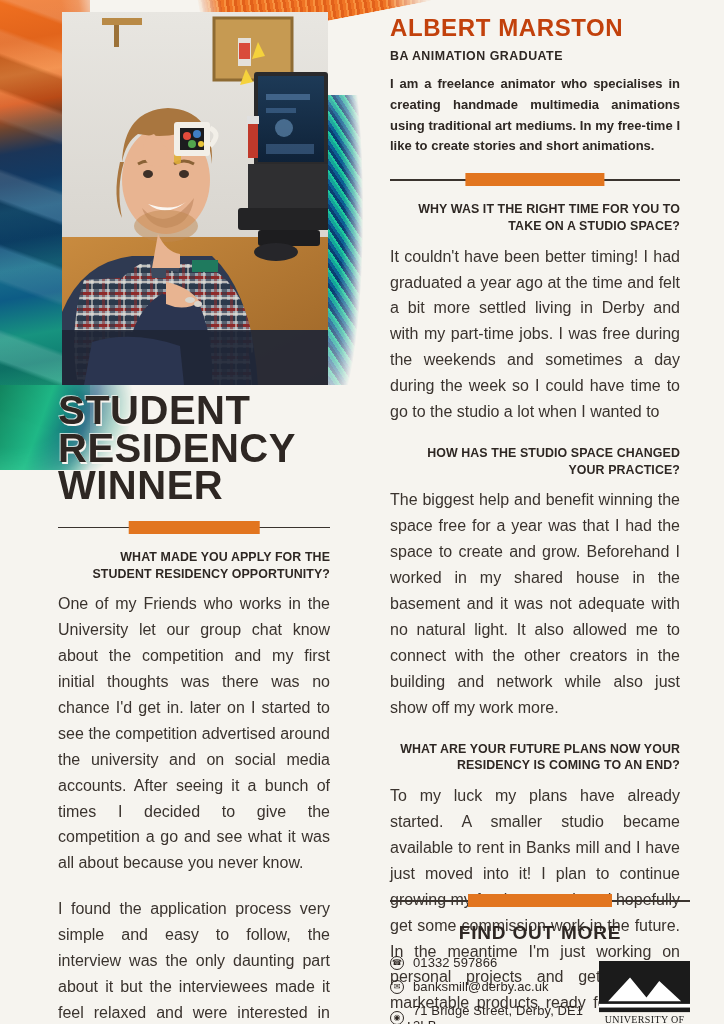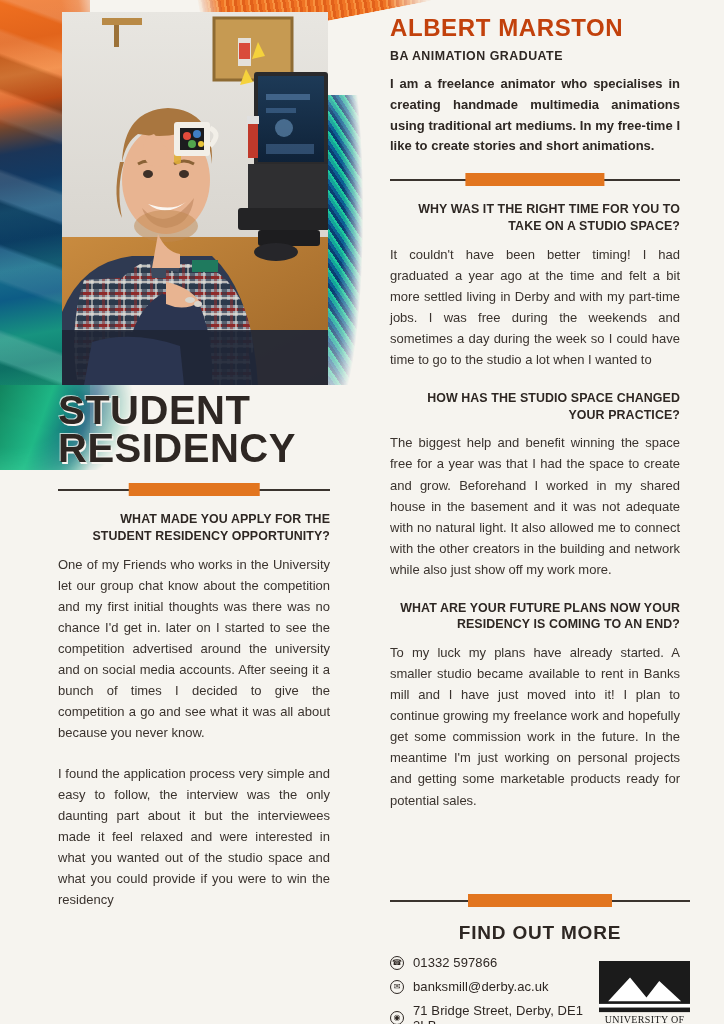--- a/index.html
+++ b/index.html
@@ -70,21 +70,21 @@
 
   .rule { position:relative; height:14px; margin:16px 0 14px; }
   .rule .line { position:absolute; top:6px; left:0; right:0; height:1.5px; background:#3a332e; }
   .rule .bar { position:absolute; top:0; left:50%; transform:translateX(-50%); width:48%; height:13px; background:#e2751f; }
 
   h3.q {
     font-size:12.4px; font-weight:800; line-height:1.35; letter-spacing:.1px;
     text-transform:uppercase; color:#2e2723; margin-bottom:9px;text-align:right;
   }
   p.a {
-    font-size:13px; line-height:1.62; text-align:justify; color:#3a332e;
+    font-size:16px; line-height:1.62; text-align:justify; color:#3a332e;
     margin-bottom:15px;
   }
   .name {
     font-size:24px; font-weight:800; letter-spacing:.6px; text-transform:uppercase;
     color:#c2410c; margin-bottom:7px;
   }
   .role {
     font-size:12.4px; font-weight:800; letter-spacing:.5px; text-transform:uppercase;
     color:#2e2723; margin-bottom:11px;
   }
@@ -201,20 +201,21 @@
       <rect x="130" y="248" width="26" height="12" fill="#1f7a5e"></rect>
       <rect x="0" y="318" width="266" height="55" fill="#1f2636" opacity=".92"></rect>
       <path d="M30 330 Q70 318 118 334 L122 373 L22 373 Z" fill="#2b3550"></path>
     </svg>
   </div>
 
   <div class="col-left">
     <div class="headline">
       <span>STUDENT</span>
       <span>RESIDENCY</span>
+      <span>WINNER</span>
     </div>
 
     <div class="rule">
       <div class="line"></div>
       <div class="bar"></div>
     </div>
 
     <div class="qa-block">
       <h3 class="q">WHAT MADE YOU APPLY FOR THE STUDENT RESIDENCY OPPORTUNITY?</h3>
       <p class="a">One of my Friends who works in the University let our group chat know about the competition and my first initial thoughts was there was no chance I'd get in. later on I started to see the competition advertised around the university and on social media accounts. After seeing it a bunch of times I decided to give the competition a go and see what it was all about because you never know.</p>

